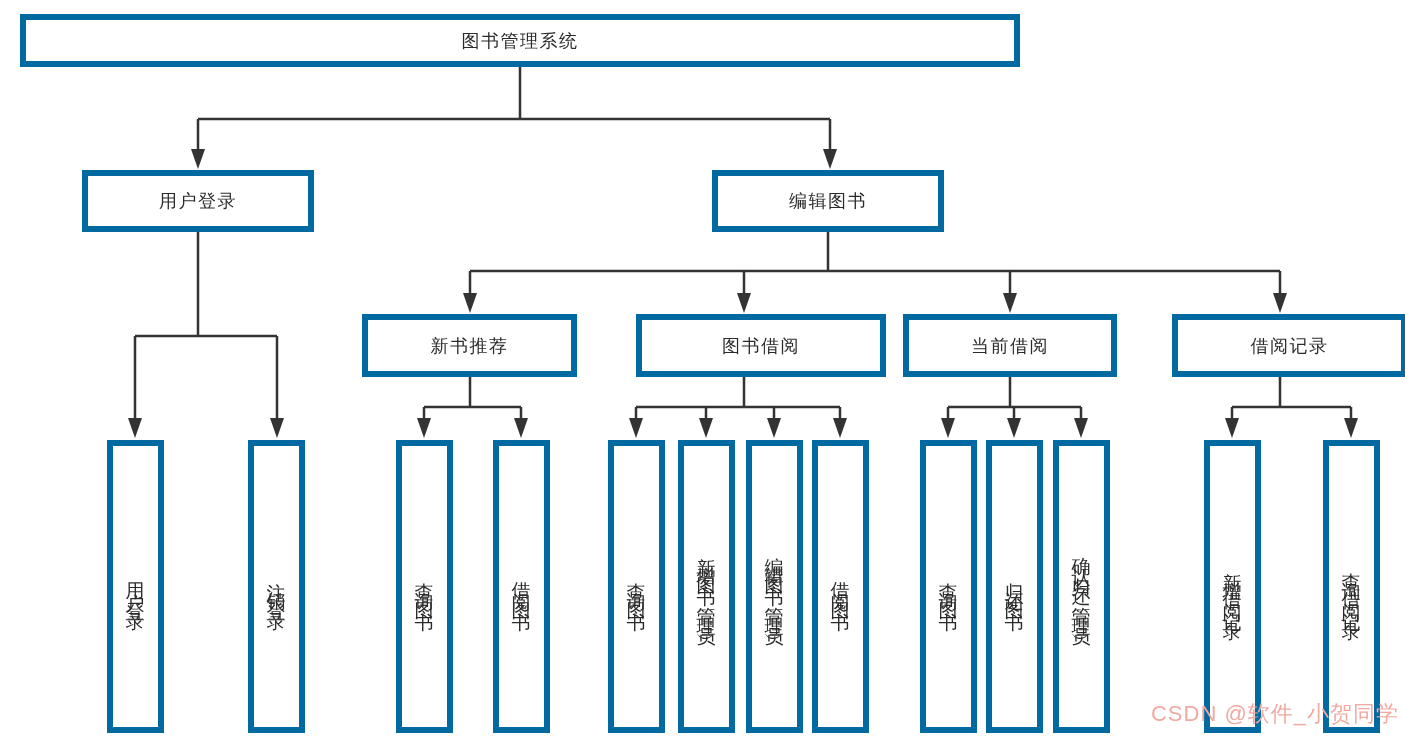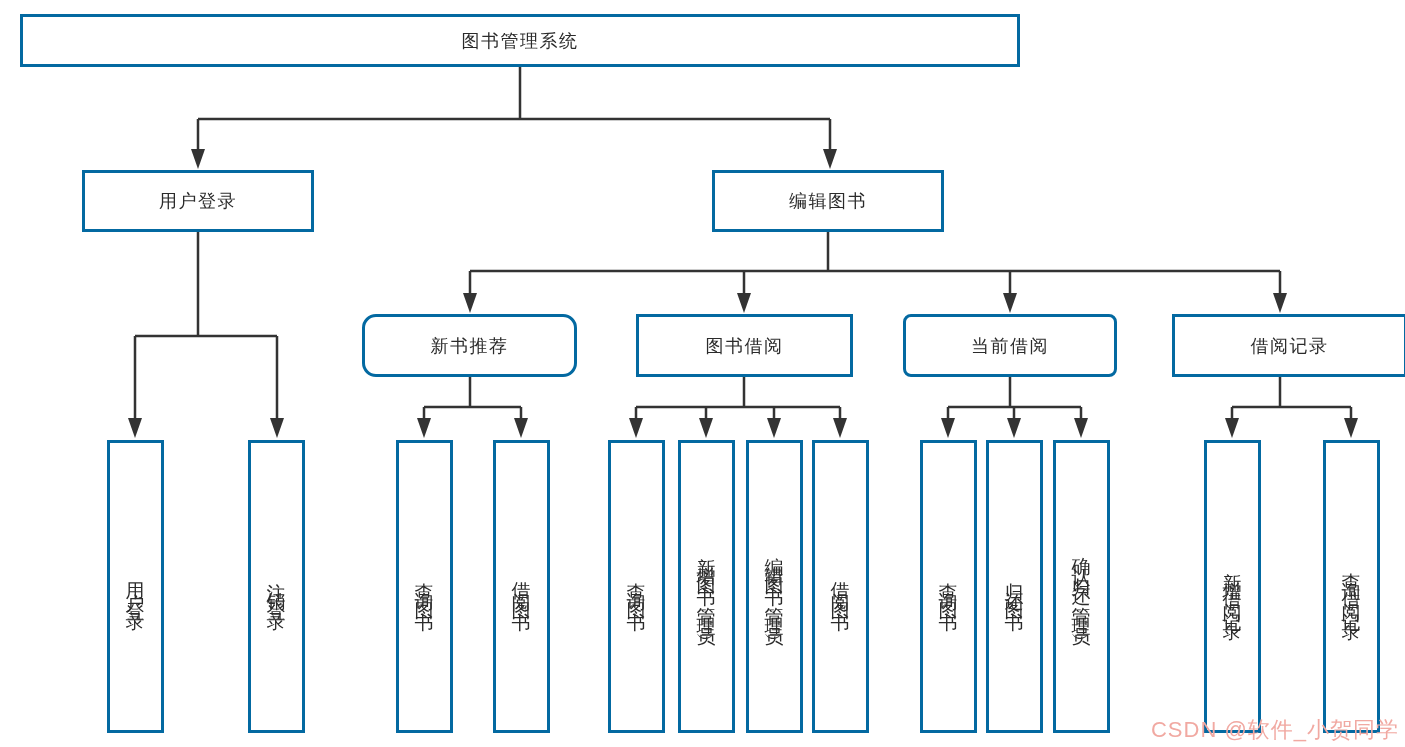--- a/index.html
+++ b/index.html
@@ -18,21 +18,21 @@
   #connectors {
     position: absolute;
     left: 0; top: 0;
     width: 1405px; height: 747px;
     z-index: 1;
   }
   .node {
     position: absolute;
     box-sizing: border-box;
     background: #ffffff;
-    border: 3px solid #0369a1;
+    border: 6px solid #0369a1;
     color: #2b2b2b;
     display: flex;
     align-items: center;
     justify-content: center;
     z-index: 2;
   }
   .hbox {
     font-size: 18px;
     letter-spacing: 1.5px;
     white-space: nowrap;
@@ -42,42 +42,42 @@
     text-orientation: mixed;
     font-size: 19px;
     letter-spacing: 10px;
     line-height: 1;
     white-space: nowrap;
   }
   
   .n-root   { left: 20px;   top: 14px;  width: 1000px; height: 53px; }
   .n-user   { left: 82px;   top: 170px; width: 232px;  height: 62px; }
   .n-book   { left: 712px;  top: 170px; width: 232px;  height: 62px; }
-  .n-g1     { left: 362px;  top: 314px; width: 215px;  height: 63px; border-radius: 14px; }
-  .n-g2     { left: 636px;  top: 314px; width: 217px;  height: 63px; }
-  .n-g3     { left: 903px;  top: 314px; width: 214px;  height: 63px; border-radius: 8px; }
+  .n-g1     { left: 362px;  top: 314px; width: 215px;  height: 63px; }
+  .n-g2     { left: 636px;  top: 314px; width: 250px;  height: 63px; }
+  .n-g3     { left: 903px;  top: 314px; width: 214px;  height: 63px; }
   .n-g4     { left: 1172px; top: 314px; width: 235px;  height: 63px; }
   .leaf     { top: 440px; width: 57px; height: 293px; }
   .lf1  { left: 107px; }
   .lf2  { left: 248px; }
   .lf3  { left: 396px; }
   .lf4  { left: 493px; }
   .lf5  { left: 608px; }
   .lf6  { left: 678px; }
   .lf7  { left: 746px; }
   .lf8  { left: 812px; }
   .lf9  { left: 920px; }
   .lf10 { left: 986px; }
   .lf11 { left: 1053px; }
   .lf12 { left: 1204px; }
   .lf13 { left: 1323px; }
   #watermark {
     position: absolute;
     right: 6px;
-    bottom: 2px;
+    bottom: 18px;
     z-index: 3;
     font-size: 22px;
     color: #f1a9a2;
     letter-spacing: 1px;
     white-space: nowrap;
   }
 </style>
 </head>
 <body>
 

